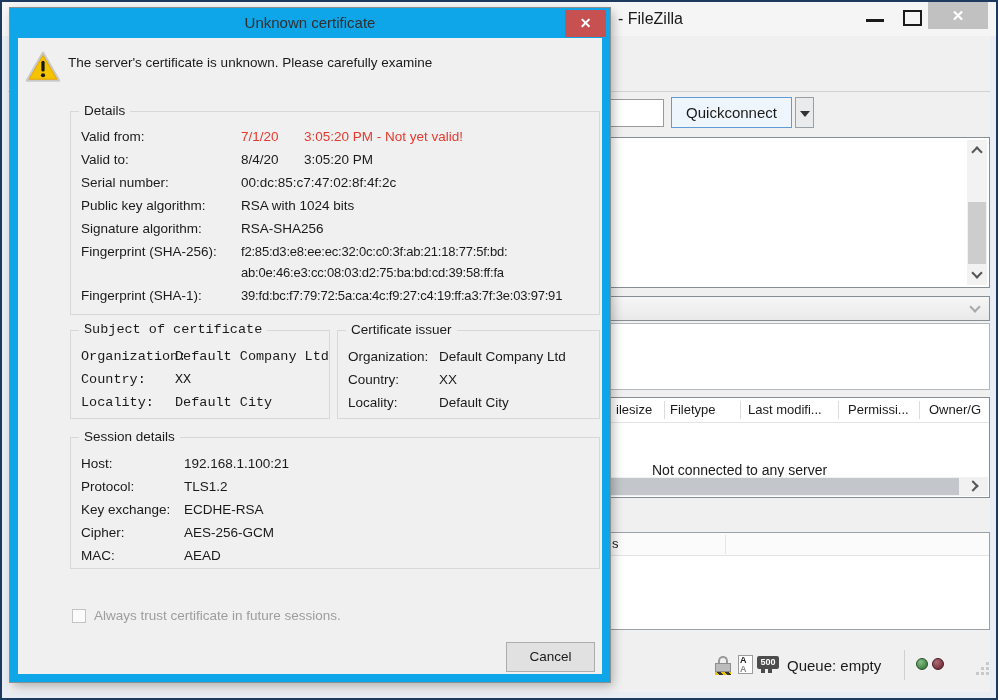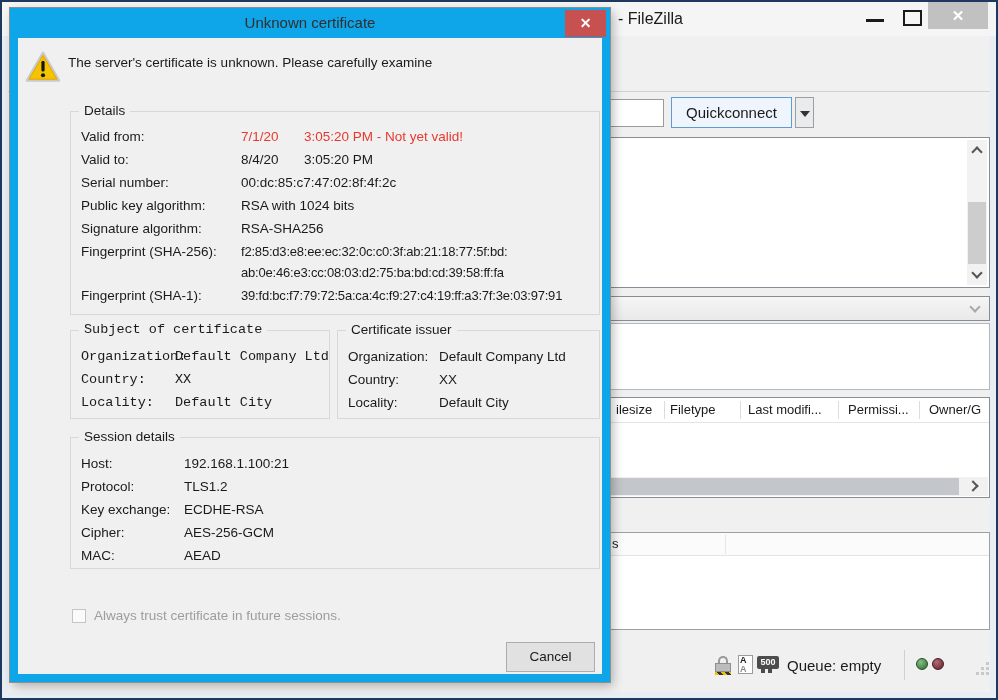--- a/index.html
+++ b/index.html
@@ -145,20 +145,21 @@
       <div class="col-head" style="left:10px;">ilesize</div>
       <div class="col-head" style="left:64px;">Filetype</div>
       <div class="col-head" style="left:142px;">Last modifi...</div>
       <div class="col-head" style="left:242px;">Permissi...</div>
       <div class="col-head" style="left:323px;">Owner/G</div>
       <div class="col-div" style="left:58px;"></div>
       <div class="col-div" style="left:134px;"></div>
       <div class="col-div" style="left:232px;"></div>
       <div class="col-div" style="left:313px;"></div>
       <div class="head-underline"></div>
+      <div class="nc-msg">Not connected to any server</div>
       <div class="hscroll">
         <div class="hthumb"></div>
         <span class="chev chev-right"></span>
       </div>
     </div>
 
     <div class="queue-panel">
       <div class="queue-head">
         <div class="queue-head-label">s</div>
         <div class="queue-col-div"></div>

